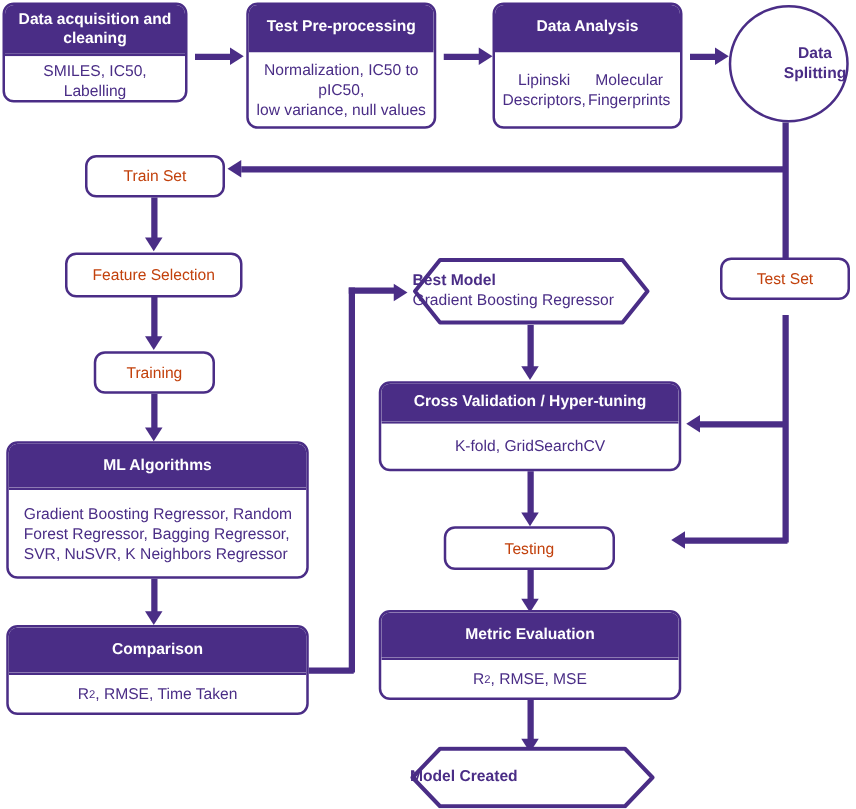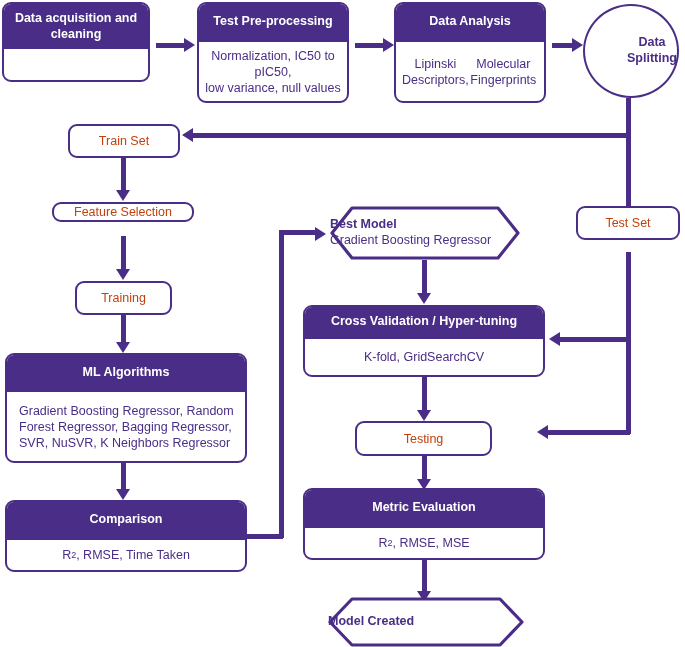--- a/index.html
+++ b/index.html
@@ -126,20 +126,21 @@
   }
   sup { font-size: 0.72em; vertical-align: super; line-height: 0; }
 </style>
 </head>
 <body>
 
 <div id="canvas">
 
   <div class="node cbox" style="left:2px; top:2px; width:148px; height:80px;">
     <div class="hdr" style="height:45px; font-size:12.5px;">Data acquisition and cleaning</div>
+    <div class="bdy" style="font-size:12.5px;">SMILES, IC50, Labelling</div>
   </div>
 
   <div class="ln" style="left:156px; top:43px; width:30px; height:5px;"></div>
   <div class="arrow right" style="left:184px; top:38px;"></div>
 
   <div class="node cbox" style="left:197px; top:2px; width:152px; height:101px;">
     <div class="hdr" style="height:36px; font-size:12.5px;">Test Pre-processing</div>
     <div class="bdy" style="font-size:12.5px; flex-direction:column;">
       <span>Normalization, IC50 to</span>
       <span>pIC50,</span>
@@ -187,21 +188,21 @@
   <div class="ln" style="left:548px; top:430px; width:82px; height:4.5px;"></div>
   <div class="arrow left" style="left:537px; top:425px;"></div>
 
   <div class="node pbox" style="left:68px; top:124px; width:112px; height:34px; font-size:12.5px;">
     <span>Train Set</span>
   </div>
 
   <div class="ln" style="left:121px; top:158px; width:4.5px; height:33px;"></div>
   <div class="arrow down" style="left:115.5px; top:190px;"></div>
 
-  <div class="node pbox" style="left:52px; top:202px; width:142px; height:20px; font-size:12.5px;">
+  <div class="node pbox" style="left:52px; top:202px; width:142px; height:36px; font-size:12.5px;">
     <span>Feature Selection</span>
   </div>
 
   <div class="ln" style="left:121px; top:236px; width:4.5px; height:34px;"></div>
   <div class="arrow down" style="left:115.5px; top:269px;"></div>
 
   <div class="node pbox" style="left:75px; top:281px; width:97px; height:34px; font-size:12.5px;">
     <span>Training</span>
   </div>
 

